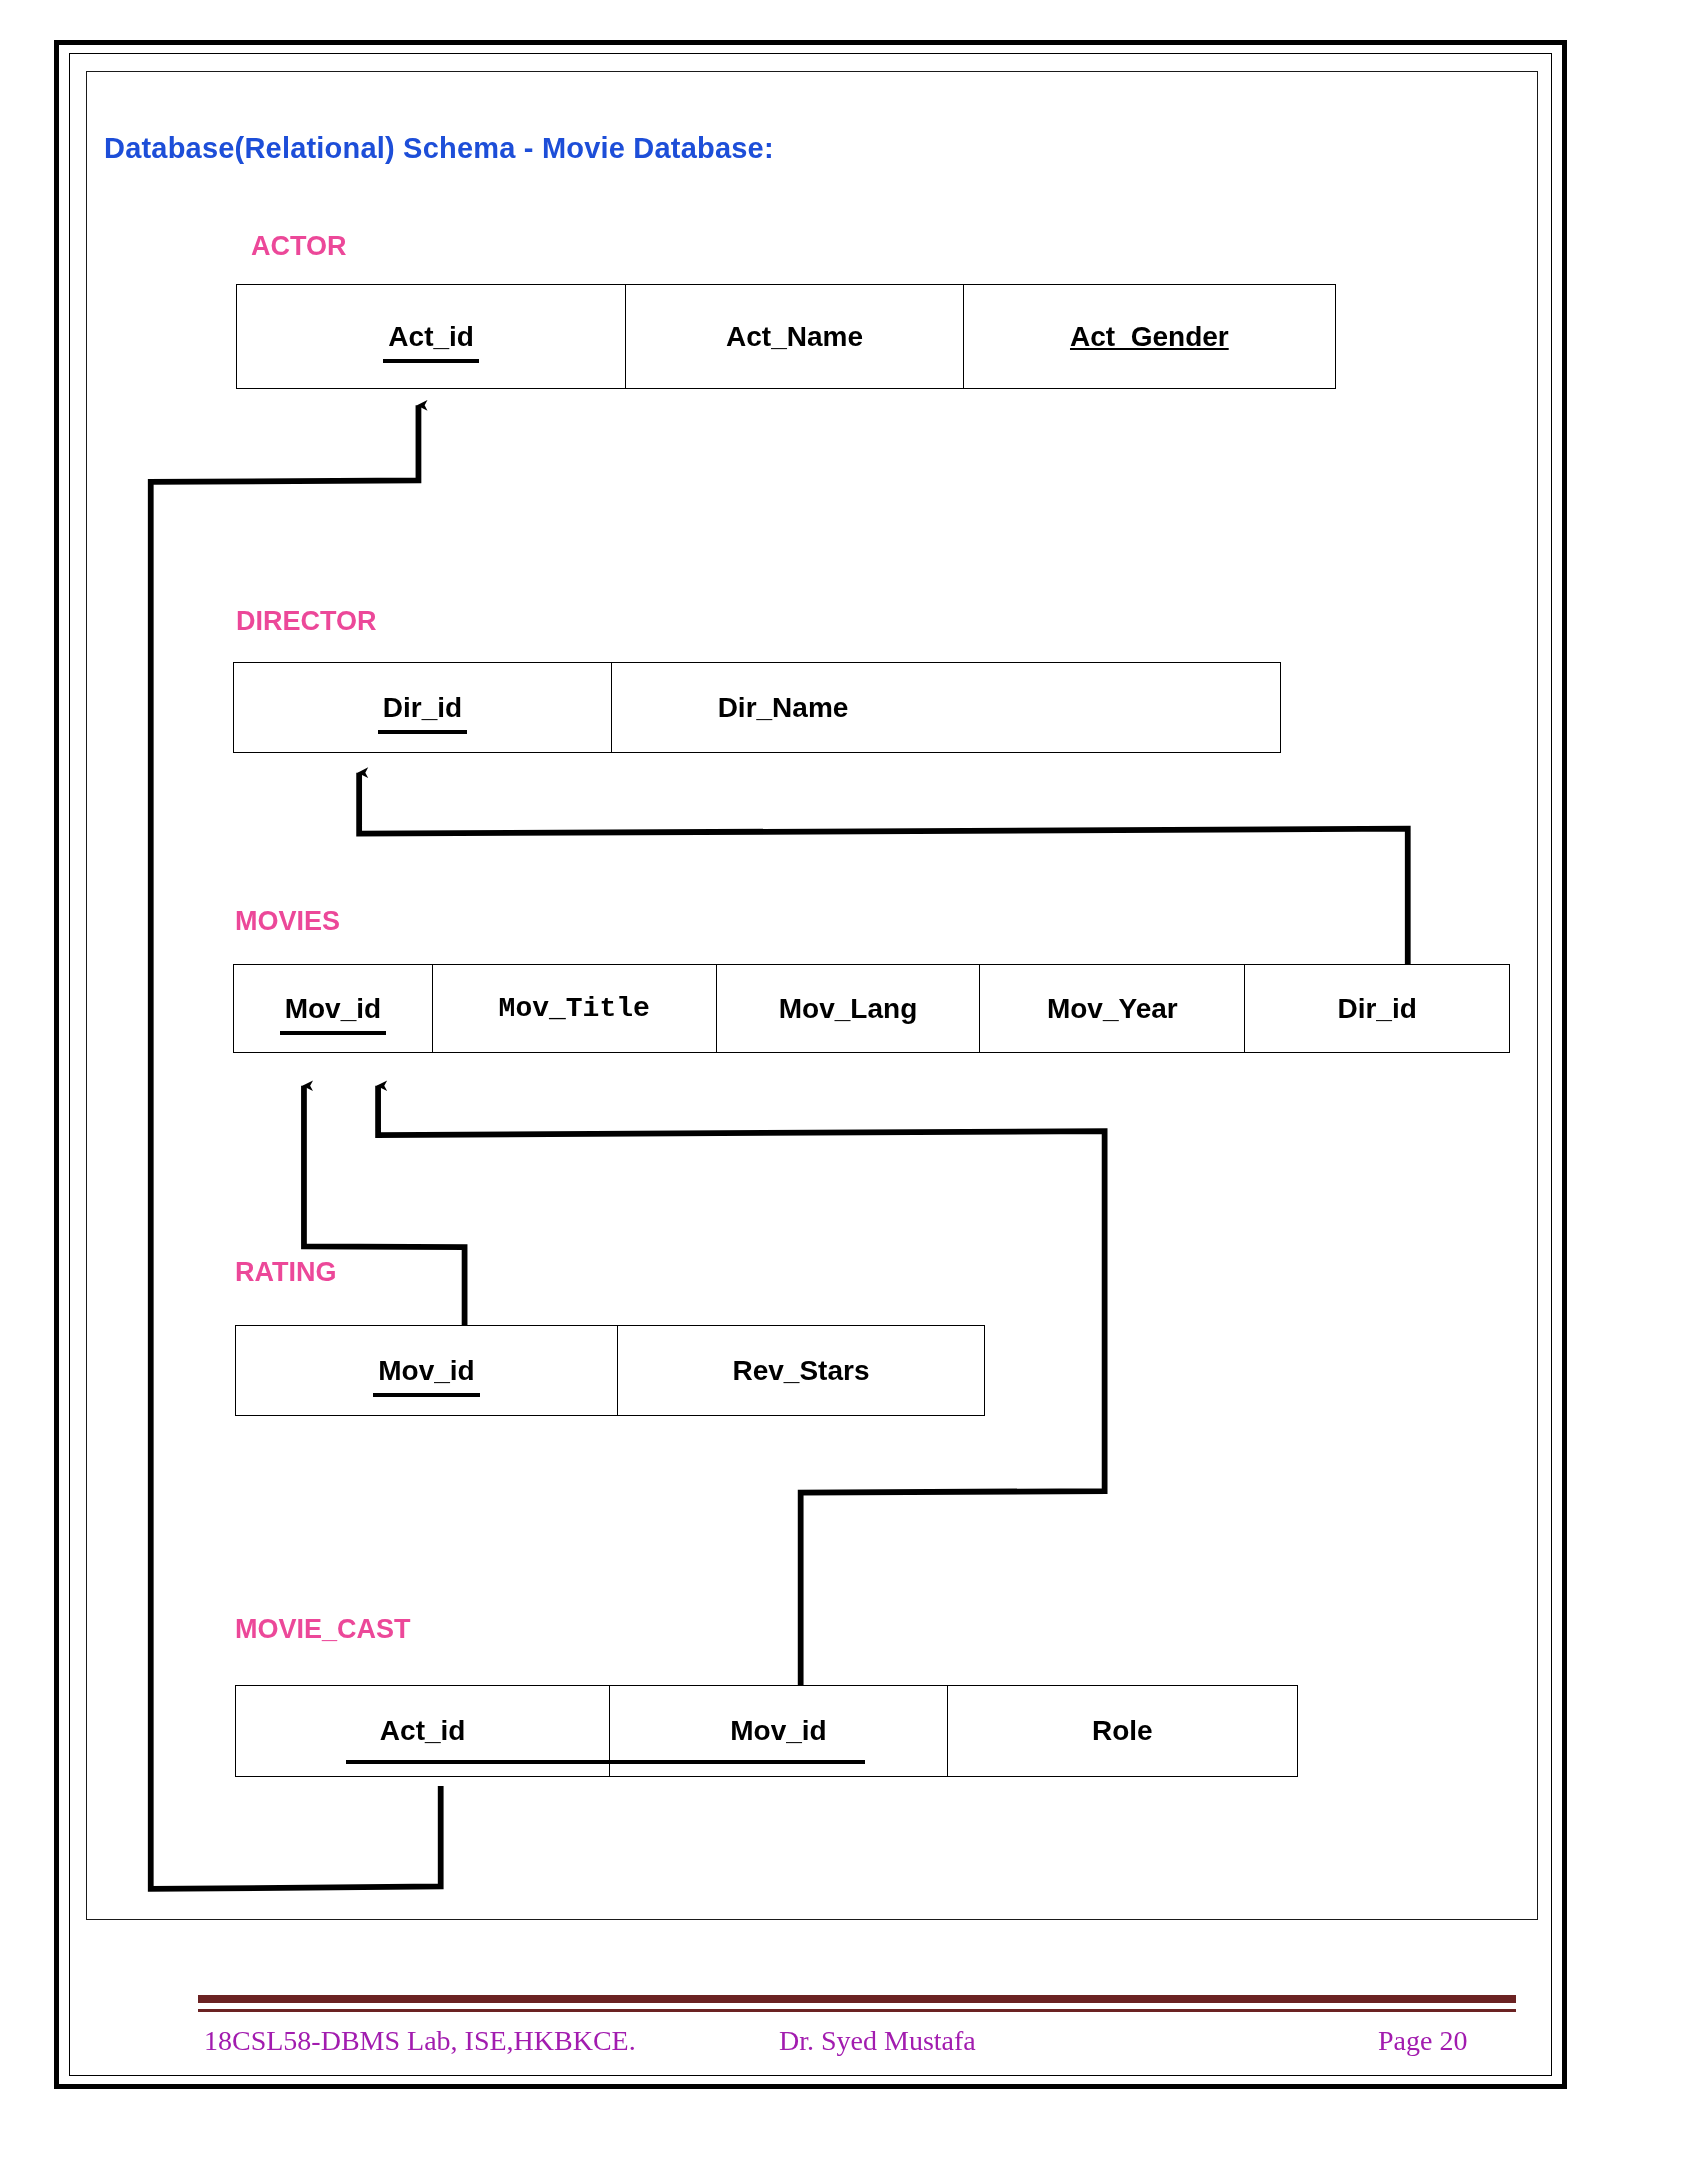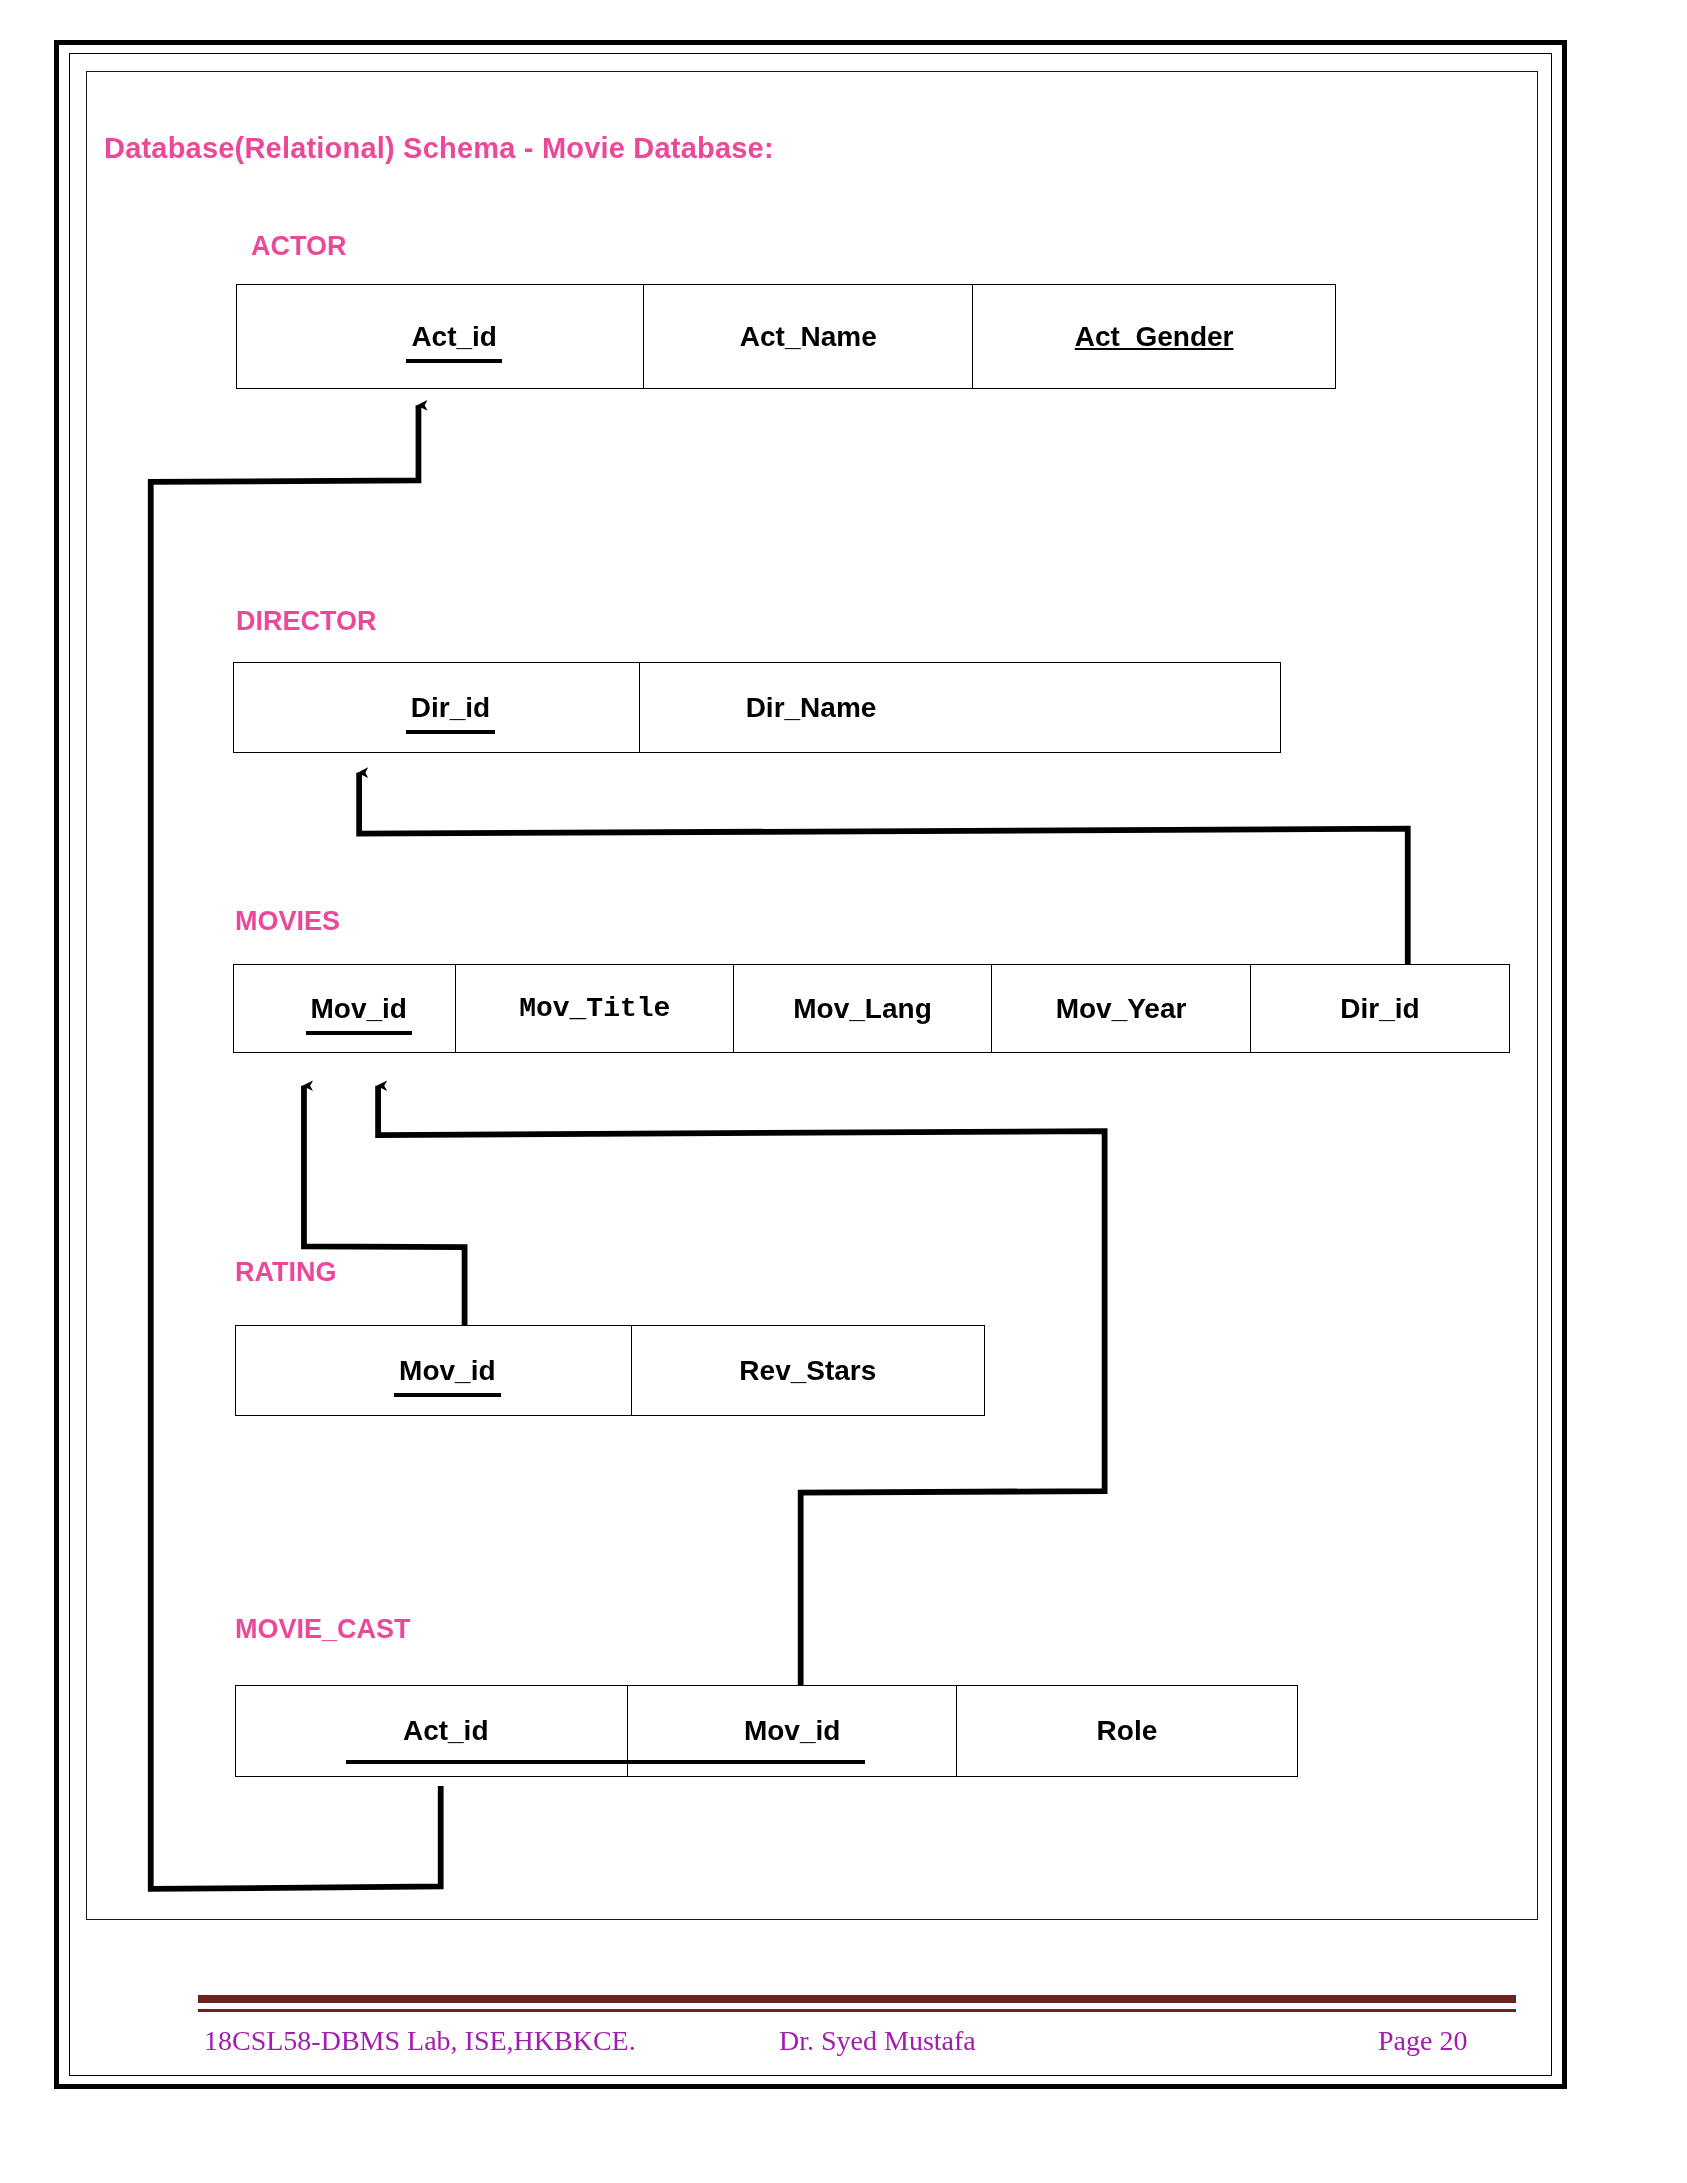--- a/index.html
+++ b/index.html
@@ -38,21 +38,21 @@
     box-sizing:border-box;
     background:#fff;
   }
 
   
   .heading{
     position:absolute;
     left:104px; top:132px;
     font-size:29px;
     font-weight:bold;
-    color:#ec4899;
+    color:#1d4ed8;
     letter-spacing:0.2px;
     white-space:nowrap;
   }
 
   
   .rel{
     position:absolute;
   }
   .rel-name{
     position:absolute;
@@ -61,21 +61,20 @@
     color:#ec4899;
     white-space:nowrap;
     line-height:1;
   }
   .rel-table{
     position:absolute;
     display:flex;
     border:1.6px solid #000;
     box-sizing:border-box;
     background:#fff;
-    padding-left:28px;
   }
   .rel-cell{
     border-right:1.6px solid #000;
     box-sizing:border-box;
     display:flex;
     align-items:center;
     justify-content:center;
     font-size:28px;
     font-weight:bold;
     color:#000;

